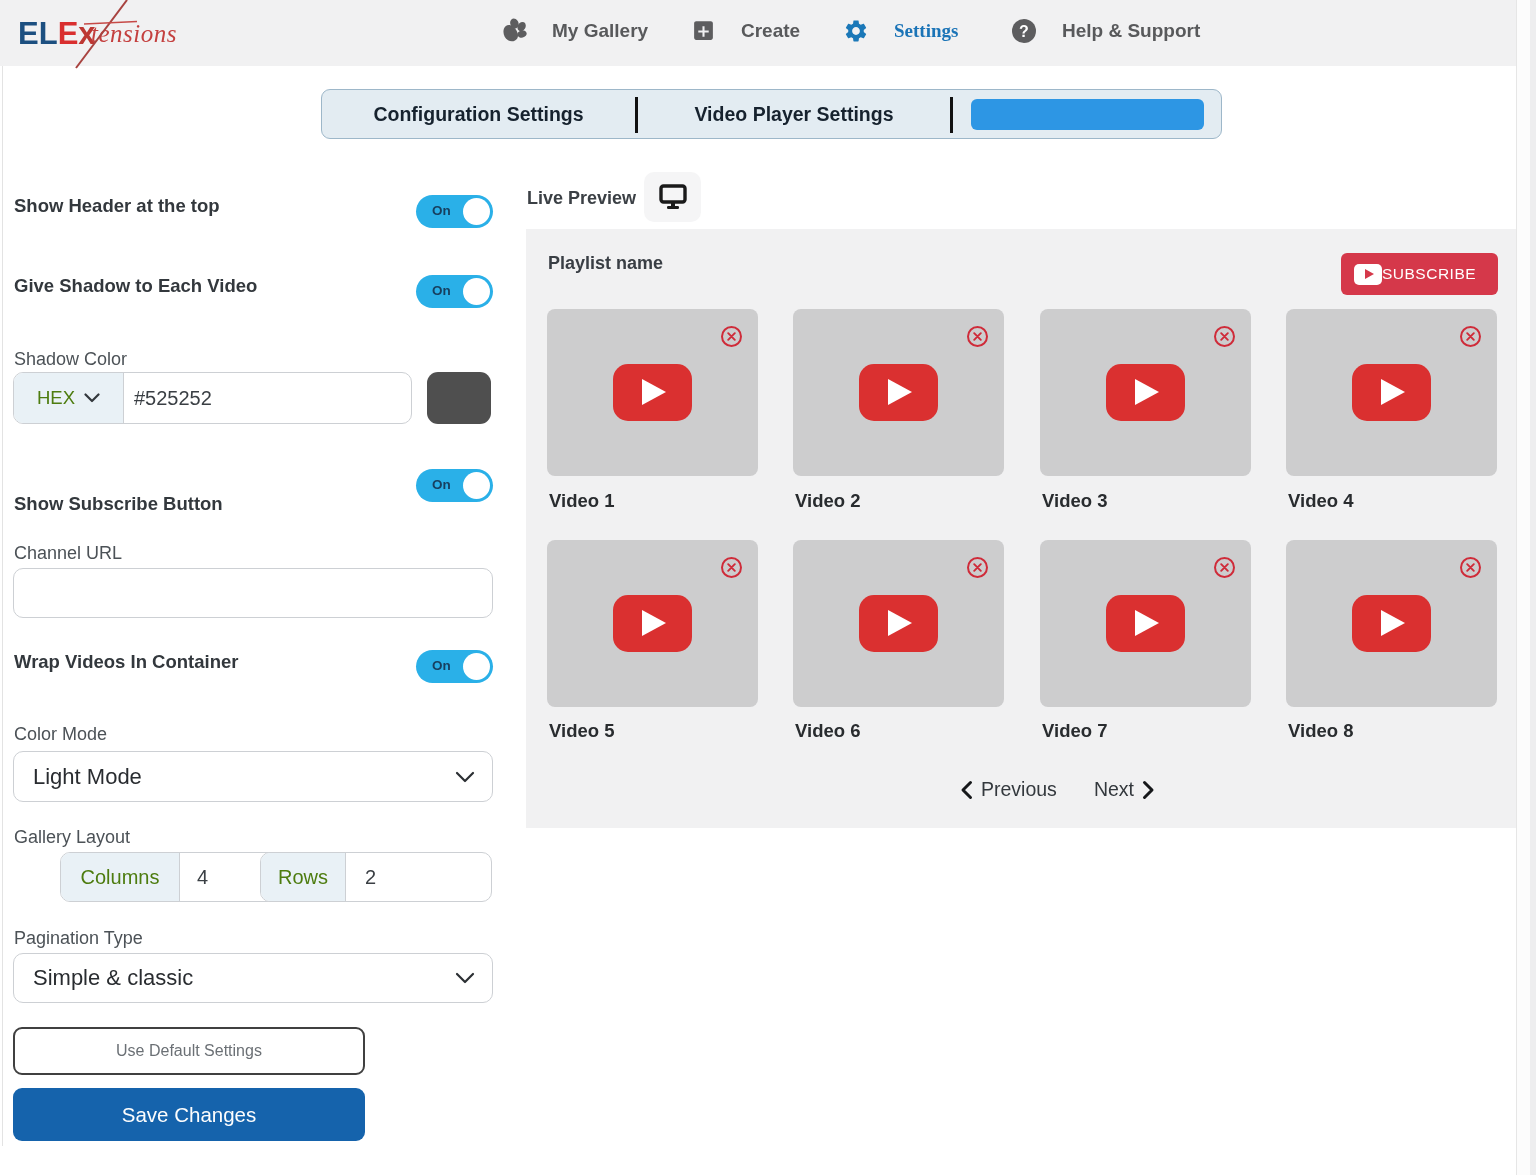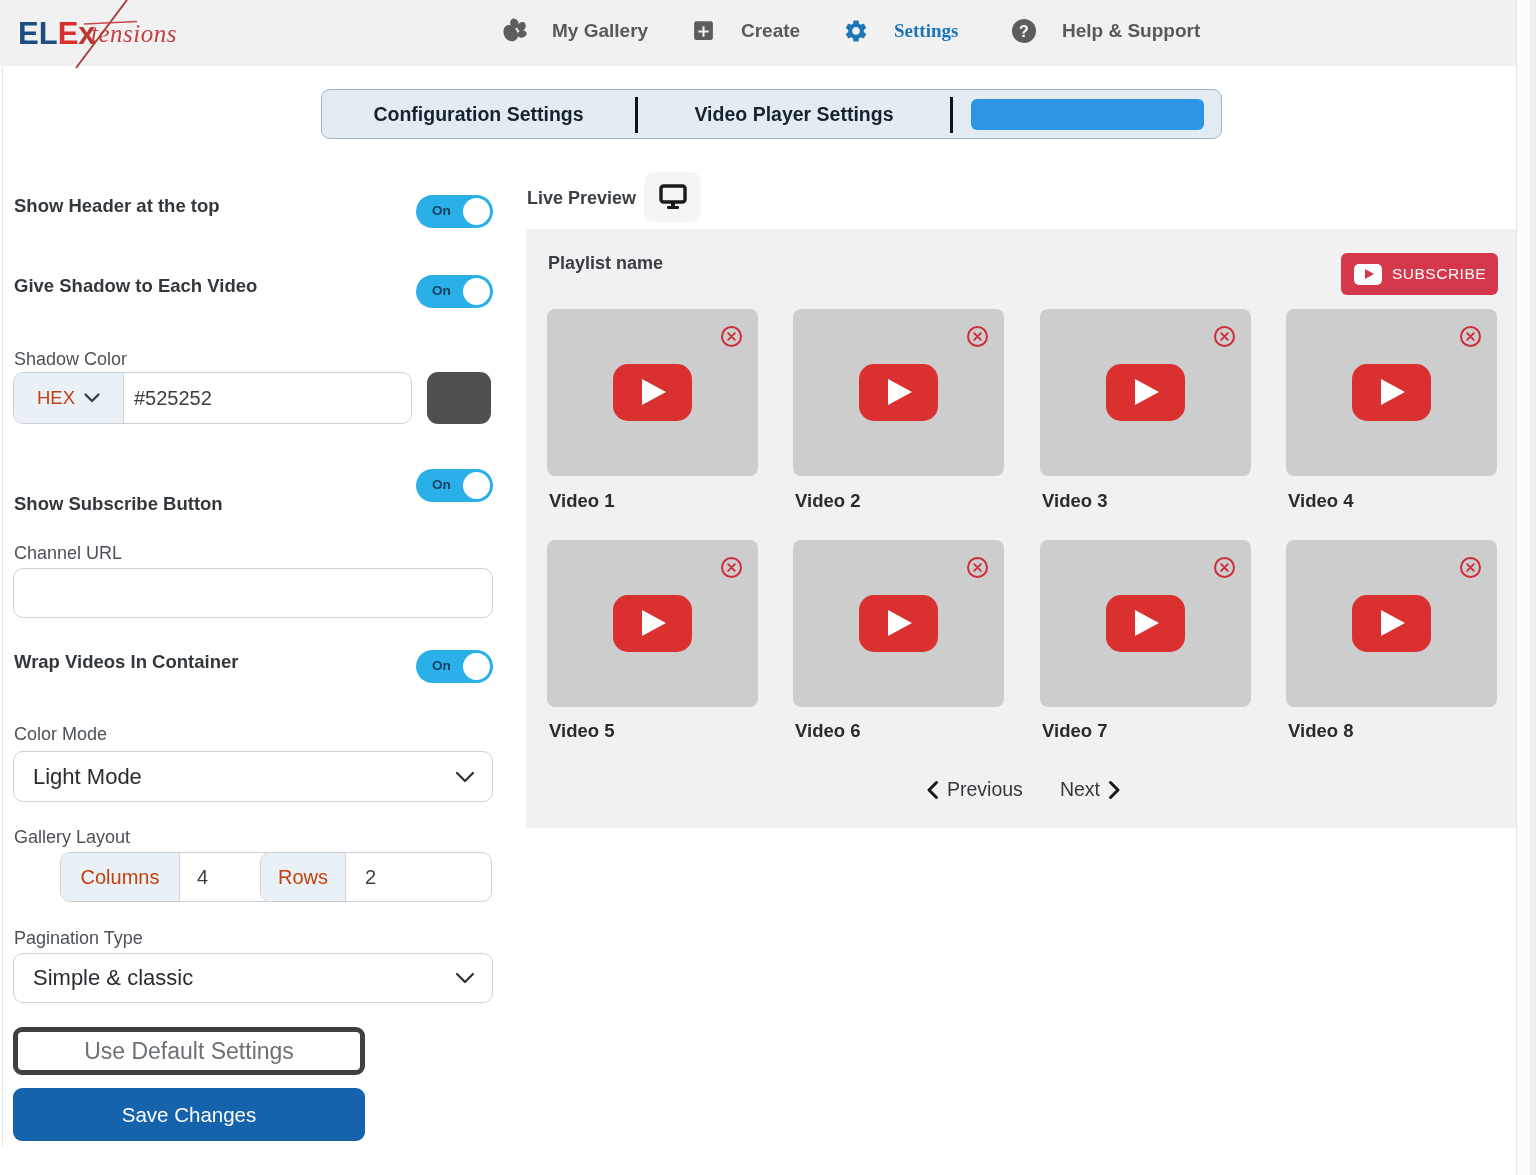--- a/index.html
+++ b/index.html
@@ -40,52 +40,52 @@
 
   .toggle { position:absolute; left:416px; width:77px; height:33px; background:#2ab0e8;
      border-radius:17px; }
   .toggle .on { position:absolute; left:16px; top:8px; font-size:13.5px; font-weight:bold; color:#173f5f; }
   .toggle .knob { position:absolute; right:3px; top:3px; width:27px; height:27px;
      background:#fff; border-radius:50%; }
 
   .inpgroup { position:absolute; border:1px solid #cdd0d4; border-radius:10px; background:#fff;
      display:flex; overflow:hidden; }
   .seg { background:#e9f1f6; border-right:1px solid #cdd0d4; display:flex; align-items:center;
-     justify-content:center; font-size:20px; color:#c2410c; gap:9px; }
+     justify-content:center; font-size:20px; color:#4d7c0f; gap:9px; }
   .val { display:flex; align-items:center; font-size:20px; color:#3a3f44; padding-left:10px; }
 
   .select { position:absolute; left:13px; width:480px; height:51px; border:1px solid #cdd0d4;
      border-radius:10px; background:#fff; display:flex; align-items:center; }
   .select .txt { font-size:22px; color:#292c30; padding-left:19px; }
   .select svg { position:absolute; right:17px; }
 
   .swatch { position:absolute; left:427px; top:372px; width:64px; height:52px; background:#4f4f4f;
      border-radius:11px; }
 
   .btn-default { position:absolute; left:13px; top:1027px; width:352px; height:48px;
-     border:5px solid #404040; border-radius:9px; background:#fff; display:flex; align-items:center;
-     justify-content:center; font-size:23px; color:#6b7075; }
+     border:2px solid #404040; border-radius:9px; background:#fff; display:flex; align-items:center;
+     justify-content:center; font-size:16px; color:#6b7075; }
   .btn-save { position:absolute; left:13px; top:1088px; width:352px; height:53px;
      border-radius:9px; background:#1563ac; display:flex; align-items:center;
      justify-content:center; font-size:20.5px; color:#fdfdfd; }
 
   
   .lp-title { position:absolute; left:527px; top:188px; font-weight:bold; font-size:18px; color:#3b4045; }
   .lp-btn { position:absolute; left:644px; top:172px; width:57px; height:50px; background:#f5f5f6;
      border-radius:10px; display:flex; align-items:center; justify-content:center; }
 
   .panel { position:absolute; left:526px; top:229px; width:990px; height:599px; background:#f1f1f2; }
   .pl-name { position:absolute; left:548px; top:253px; font-weight:bold; font-size:18px; color:#393e44; }
   .subscribe { position:absolute; left:1341px; top:253px; width:157px; height:42px; background:#d5384a;
      border-radius:6px; display:flex; align-items:center; }
   .subscribe .yt { width:28px; height:21px; background:#fff; border-radius:5px; margin-left:13px;
      position:relative; }
   .subscribe .yt:after { content:""; position:absolute; left:11px; top:5.5px; width:0; height:0;
      border-left:9px solid #d5384a; border-top:5px solid transparent; border-bottom:5px solid transparent; }
-  .subscribe .stxt { color:#fff; font-size:15.5px; letter-spacing:0.5px; margin-left:10px; }
+  .subscribe .stxt { color:#fff; font-size:15.5px; letter-spacing:0.5px; }
 
   .card { position:absolute; width:211px; height:167px; background:#cdcdce; border-radius:8px; }
   .yt-play { position:absolute; left:66px; top:55px; width:79px; height:57px; background:#da3030;
      border-radius:15px; }
   .yt-play:after { content:""; position:absolute; left:29px; top:15px; width:0; height:0;
      border-left:24px solid #fff; border-top:13.5px solid transparent; border-bottom:13.5px solid transparent; }
   .xmark { position:absolute; left:174px; top:17px; width:21px; height:21px; border:2px solid #cf2b39;
      border-radius:50%; color:#cf2b39; font-size:11px; font-weight:bold; display:flex;
      align-items:center; justify-content:center; }
   .vlabel { position:absolute; font-weight:bold; font-size:18.5px; color:#292c2f; }
@@ -297,21 +297,21 @@
       <svg width="9" height="9" viewBox="0 0 9 9">
         <path d="M1.2 1.2 L7.8 7.8 M7.8 1.2 L1.2 7.8" stroke="#cf2b39" stroke-width="1.9" stroke-linecap="round"></path>
       </svg>
     </div>
   </div>
   <div class="vlabel" style="left:549px; top:720px;">Video 5</div>
   <div class="vlabel" style="left:795px; top:720px;">Video 6</div>
   <div class="vlabel" style="left:1042px; top:720px;">Video 7</div>
   <div class="vlabel" style="left:1288px; top:720px;">Video 8</div>
 
-  <div class="abs" style="left:925px; top:778px; display:flex; align-items:center; font-size:19.5px; color:#33383d;">
+  <div class="abs" style="left:959px; top:778px; display:flex; align-items:center; font-size:19.5px; color:#33383d;">
     <svg width="14" height="20" viewBox="0 0 14 20">
       <path d="M11.5 2.5 L4 10 L11.5 17.5" fill="none" stroke="#16181a" stroke-width="3" stroke-linecap="round" stroke-linejoin="round"></path>
     </svg>
     <span style="margin-left:8px;">Previous</span>
     <span style="margin-left:37px;">Next</span>
     <svg style="margin-left:8px;" width="14" height="20" viewBox="0 0 14 20">
       <path d="M2.5 2.5 L10 10 L2.5 17.5" fill="none" stroke="#16181a" stroke-width="3" stroke-linecap="round" stroke-linejoin="round"></path>
     </svg>
   </div>
 

